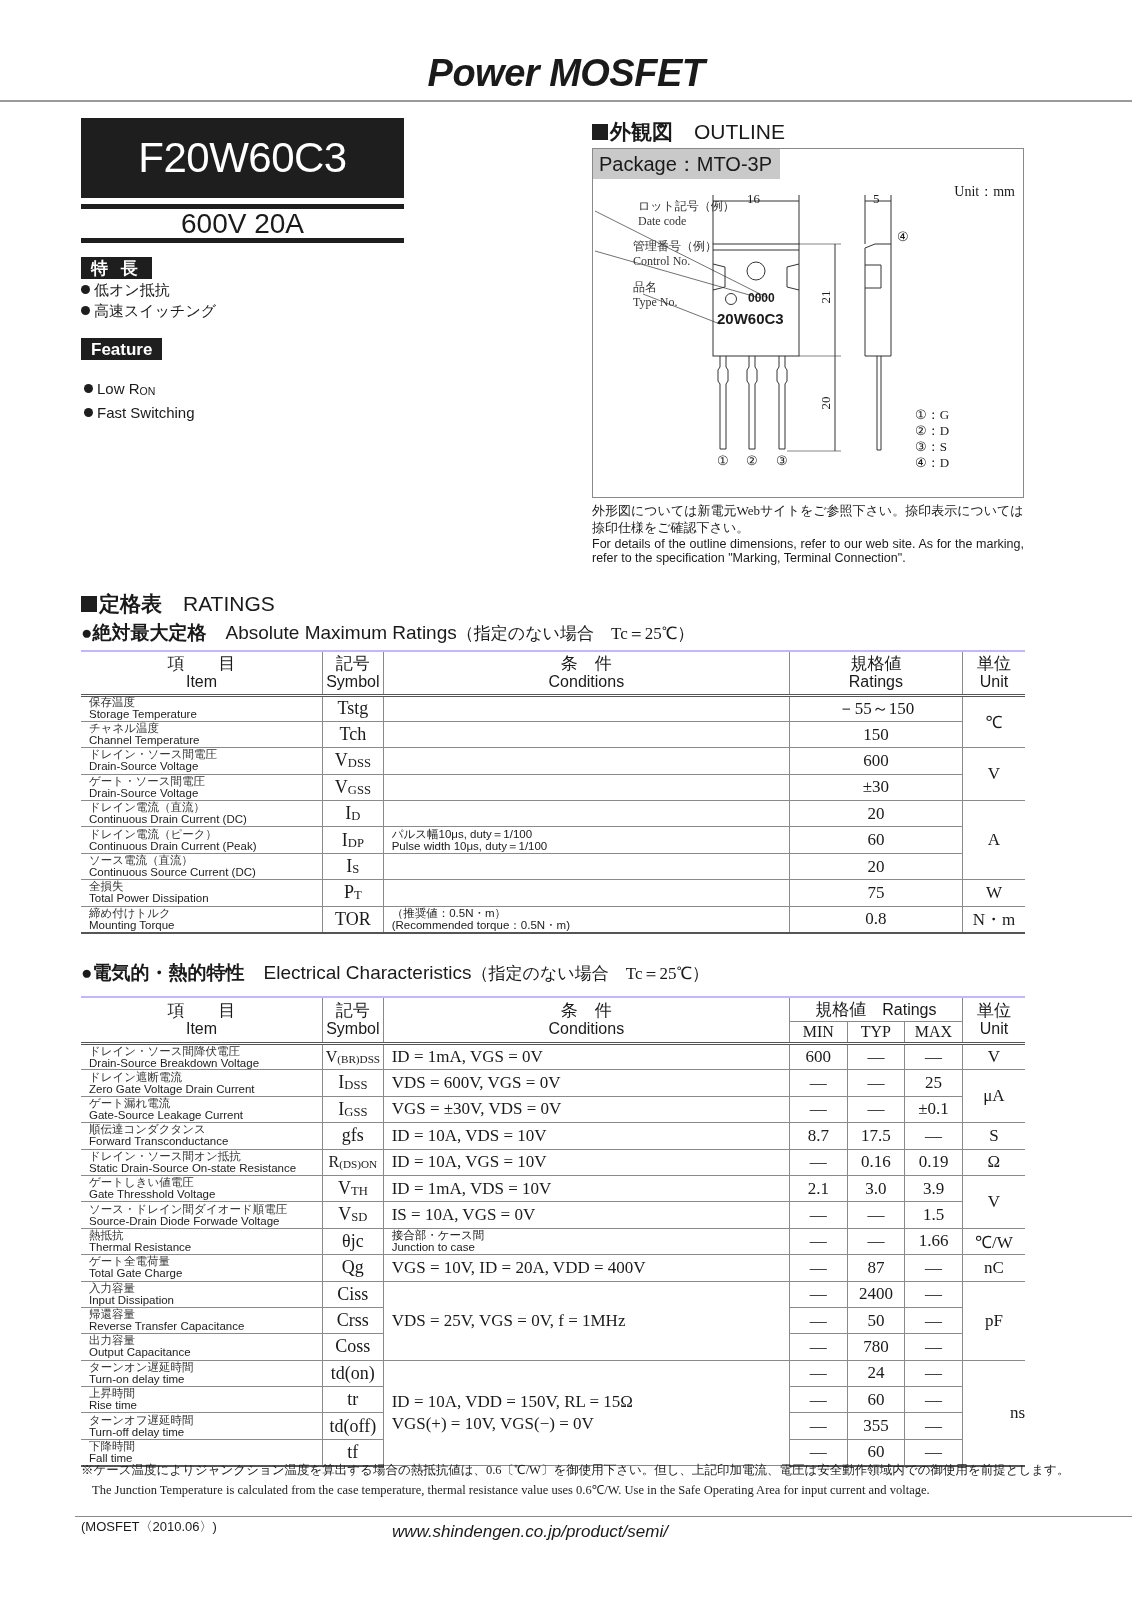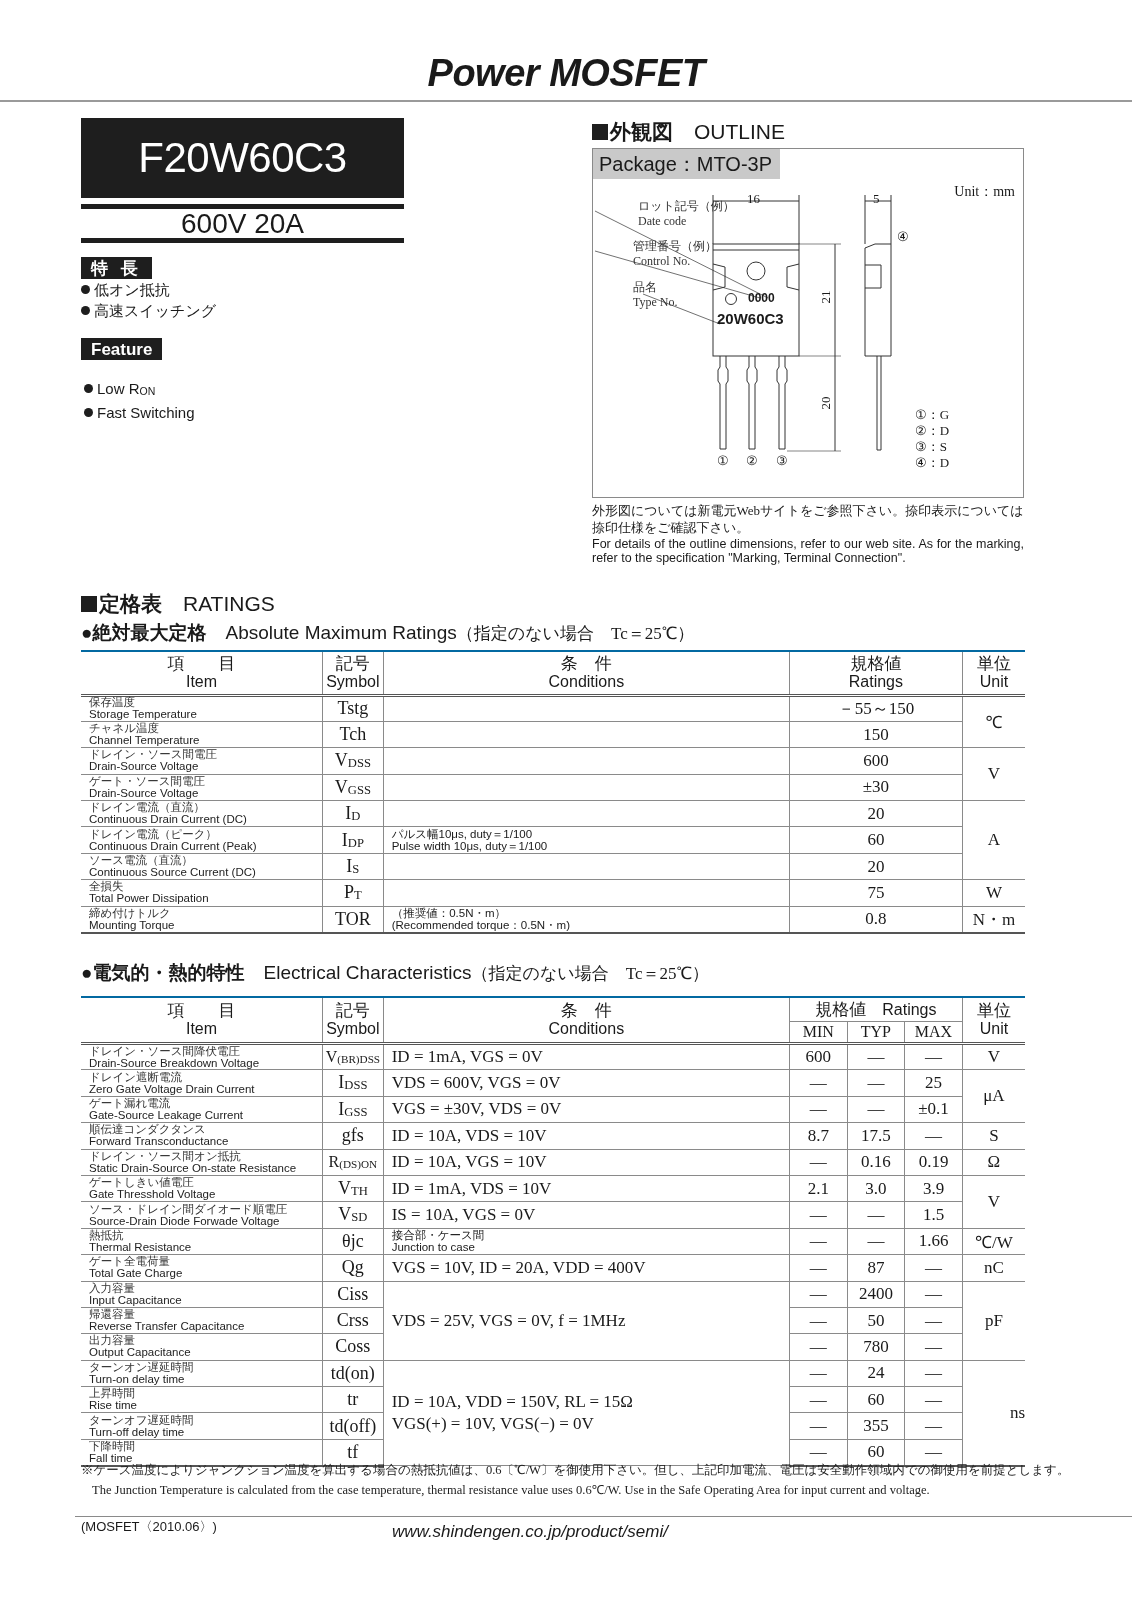--- a/index.html
+++ b/index.html
@@ -30,21 +30,21 @@
   .serif { font-family: "Liberation Serif", serif; }
   .small-serif { font-family: "Liberation Serif", serif; font-size: 12px; line-height: 15px; color: #333; }
   .note-jp { font-family: "Liberation Serif", serif; font-size: 13px; line-height: 17px; }
   .note-en { font-size: 12.5px; line-height: 14px; text-align: justify; }
 
   
   table { border-collapse: collapse; position: absolute; }
   td, th { border: 1px solid #8a8a8a; font-weight: normal; vertical-align: middle; }
   .tbl-ratings { left: 81px; top: 650px; width: 944px; }
   .tbl-elec { left: 81px; top: 996px; width: 944px; }
-  .tbl-top-border { border-top: 2px solid #0369a1; }
+  .tbl-top-border { border-top: 2px solid #c4b5fd; }
   th .jp { font-family: "Liberation Serif", serif; font-size: 17px; line-height: 18px; display: block; }
   th .en { font-size: 16px; line-height: 18px; display: block; }
   .hdr-row th { border-bottom: 3px double #555; }
   .item-cell { padding: 0 8px; text-align: left; border-left: none; }
   .item-cell .jp { font-family: "Liberation Serif", serif; font-size: 11.5px; line-height: 11px; display: block; color: #333; }
   .item-cell .en { font-size: 11.5px; line-height: 12px; display: block; color: #222; }
   .sym-cell { text-align: center; font-family: "Liberation Serif", serif; font-size: 18px; }
   .cond-cell { padding: 0 8px; font-size: 11.5px; line-height: 12px; text-align: left; }
   .cond-big { padding: 0 8px; font-family: "Liberation Serif", serif; font-size: 17px; text-align: left; }
   .val-cell { text-align: center; font-family: "Liberation Serif", serif; font-size: 17px; }
@@ -449,21 +449,21 @@
     <td class="cond-big">VGS = 10V, ID = 20A, VDD = 400V</td>
     <td class="val-cell">—</td>
     <td class="val-cell">87</td>
     <td class="val-cell">—</td>
     <td class="unit-cell">nC</td>
   </tr>
 
   <tr class="body-row">
     <td class="item-cell">
           <span class="jp">入力容量</span>
-          <span class="en">Input Capacitance</span>
+          <span class="en">Input Dissipation</span>
         </td>
     <td class="sym-cell">Ciss</td>
     <td class="cond-big" rowspan="3">VDS = 25V, VGS = 0V, f = 1MHz</td>
     <td class="val-cell">—</td>
     <td class="val-cell">2400</td>
     <td class="val-cell">—</td>
     <td class="unit-cell" rowspan="3">pF</td>
   </tr>
 
   <tr class="body-row">

